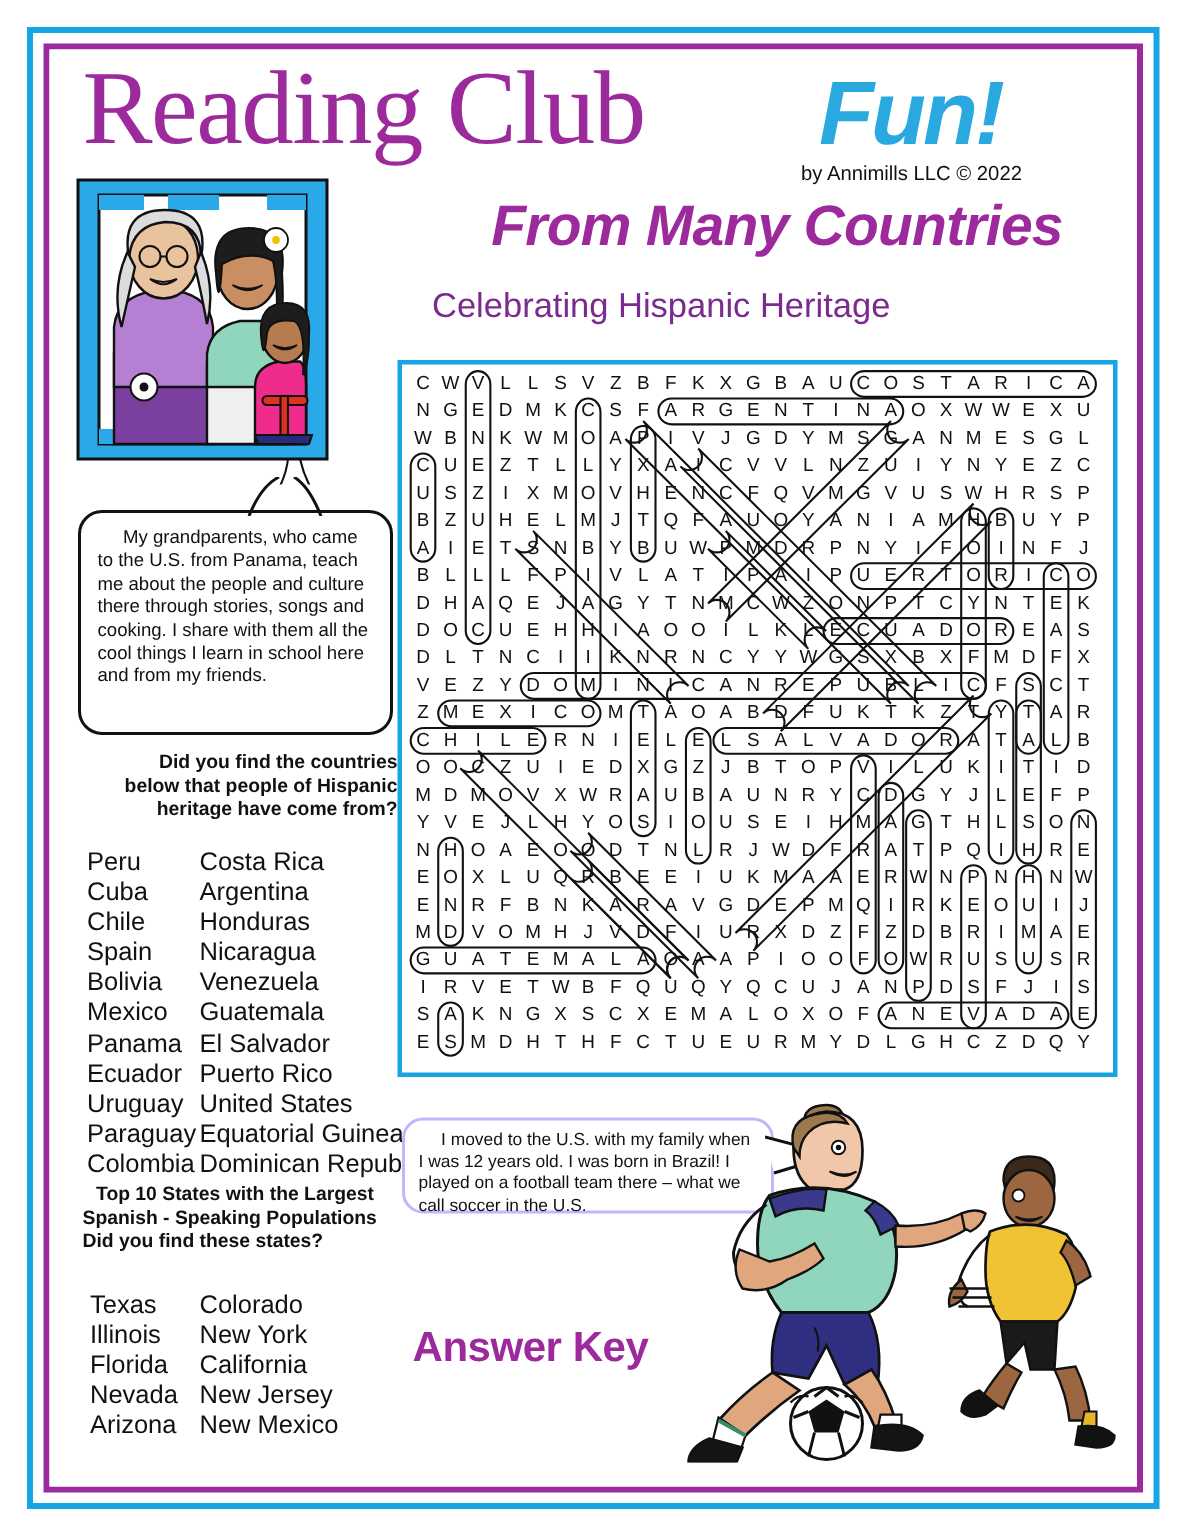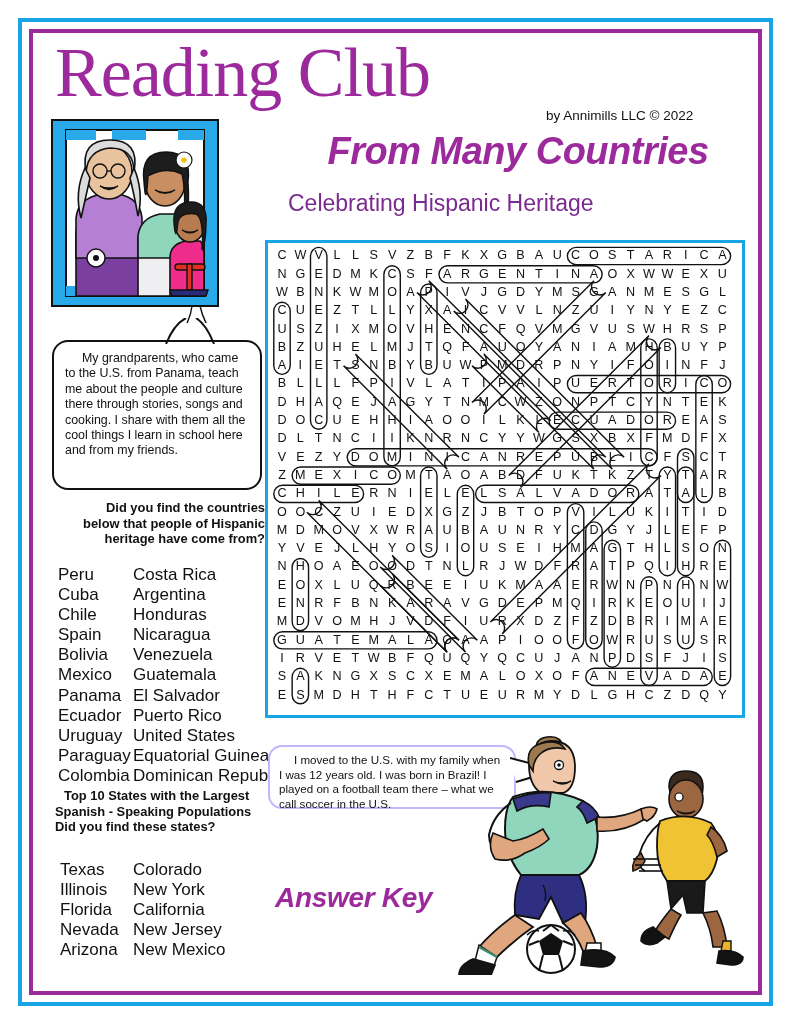--- a/index.html
+++ b/index.html
@@ -14,21 +14,21 @@
   #sheet{position:absolute;left:33px;top:33px;width:725px;height:958px;background:#fff;}
 
   
   #masthead{position:absolute;left:55px;top:40px;width:690px;height:78px;}
   #title-reading{position:absolute;left:0;top:-2px;font-family:"Liberation Serif",serif;
       font-size:70px;color:#9c2a9c;letter-spacing:-1px;white-space:nowrap;line-height:1;}
   #title-fun{position:absolute;left:491px;top:6px;font-family:"Liberation Sans",sans-serif;
       font-size:60px;font-style:italic;font-weight:bold;color:#2aa9e0;letter-spacing:-2px;
       white-space:nowrap;line-height:1;}
   #byline{position:absolute;left:534px;top:108px;font-size:13.5px;color:#111;white-space:nowrap;
-      font-family:"Liberation Sans",sans-serif;margin-left:12px;}
+      font-family:"Liberation Sans",sans-serif;}
   #subtitle-main{position:absolute;left:288px;top:130px;width:460px;text-align:center;
       font-size:38px;font-style:italic;font-weight:bold;color:#9c2a9c;letter-spacing:-0.5px;
       white-space:nowrap;}
   #subtitle-sub{position:absolute;left:288px;top:190px;width:460px;text-align:left;
       font-size:23px;color:#7b2a8f;white-space:nowrap;}
 
   
   #photo{position:absolute;left:50px;top:118px;width:170px;height:205px;}
   #photo svg{display:block;}
 
@@ -63,38 +63,39 @@
       text-anchor:middle;dominant-baseline:middle;}
   .ring{fill:none;stroke:#111;stroke-width:1.4;}
 
   
   #bubble2{position:absolute;left:268px;top:745px;width:248px;height:64px;
       border:2px solid #c4b5fd;border-radius:14px;background:#fff;box-sizing:border-box;
       padding:6px 8px 4px 9px;}
   #bubble2 p{margin:0;font-size:11.6px;line-height:14.6px;color:#111;text-indent:15px;}
   #bubble2-tail{position:absolute;left:510px;top:752px;width:60px;height:40px;}
 
-  #answer-key{position:absolute;left:275px;top:882px;font-size:28px;font-style:italic;
+  #answer-key{position:absolute;left:275px;top:882px;font-size:28px;
       font-weight:bold;color:#9c2a9c;white-space:nowrap;letter-spacing:-0.3px;}
 
   
   #soccer{position:absolute;left:455px;top:735px;width:300px;height:240px;}
   #soccer svg{display:block;}
 </style>
 </head>
 <body>
 
 <div id="page">
 
   <div id="outer-border"></div>
   <div id="inner-border"></div>
   <div id="sheet"></div>
 
   <div id="masthead">
     <div id="title-reading">Reading Club</div>
+    <div id="title-fun">Fun!</div>
   </div>
   <div id="byline">by Annimills LLC © 2022</div>
   <div id="subtitle-main">From Many Countries</div>
   <div id="subtitle-sub">Celebrating Hispanic Heritage</div>
 
   <div id="photo">
     <svg width="170" height="205" viewBox="0 0 170 205">
       <rect x="2" y="2" width="166" height="186" fill="#29a9e8" stroke="#111" stroke-width="2"></rect>
       <rect x="16" y="12" width="138" height="166" fill="#ffffff" stroke="#111" stroke-width="2"></rect>
       <rect x="16" y="12" width="30" height="10" fill="#29a9e8"></rect>

